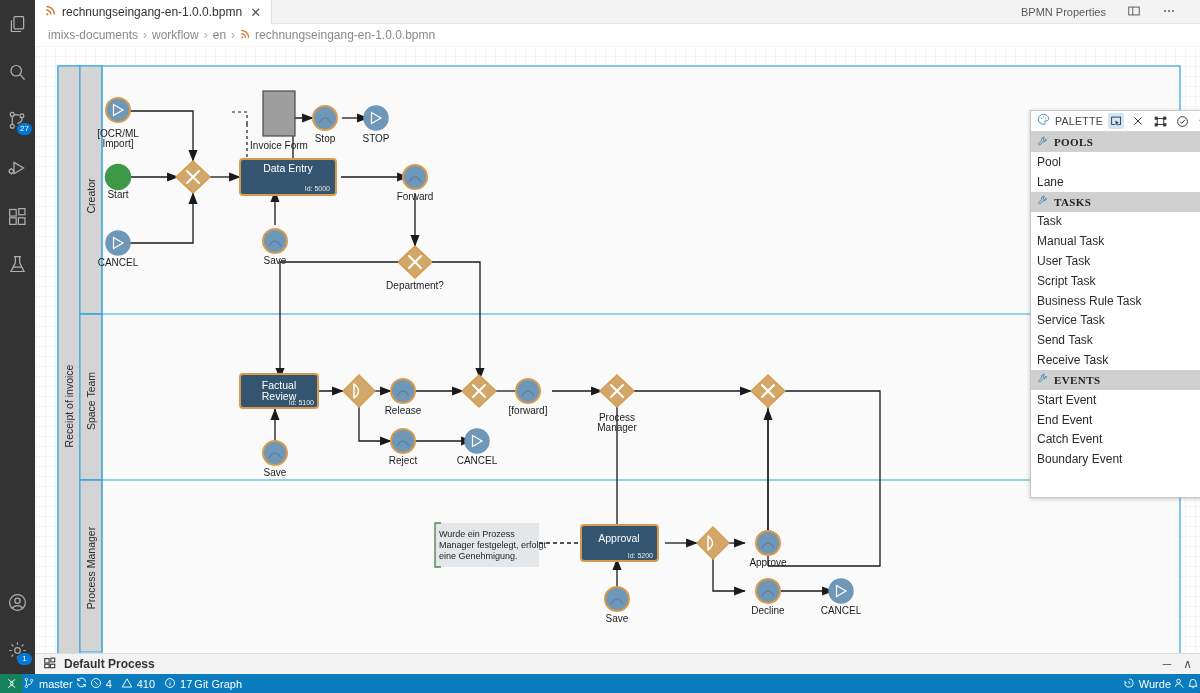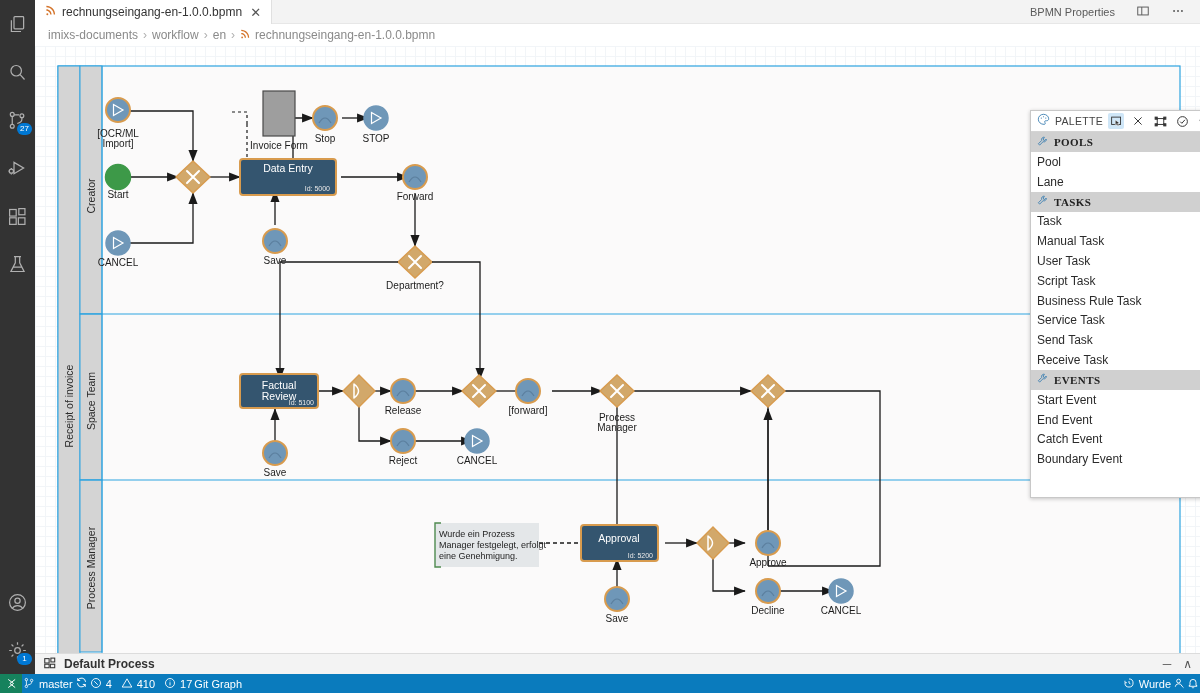--- a/index.html
+++ b/index.html
@@ -41,21 +41,21 @@
   }
   #tab-active{
     display:flex; align-items:center; gap:6px;
     background:#ffffff; padding:0 8px 0 10px;
     border-right:1px solid #e0e0e0;
     font-size:12px; color:#333; height:24px; white-space:nowrap;
   }
   .tab-close{ color:#555; font-size:13px; line-height:1; padding:0 2px; cursor:pointer;}
   #tabbar-right{
     margin-left:auto; display:flex; align-items:center; gap:21px;
-    padding-right:15px; color:#5a5a5a; font-size:11px;
+    padding-right:24px; color:#5a5a5a; font-size:11px;
   }
 
   
   #breadcrumb{
     position:absolute; left:35px; top:24px; width:1165px; height:22px;
     background:#ffffff; display:flex; align-items:center;
     padding-left:13px; gap:5px; font-size:12px; color:#8a8a8a;
     white-space:nowrap;
   }
   .bc-sep{ color:#b0b0b0; }

